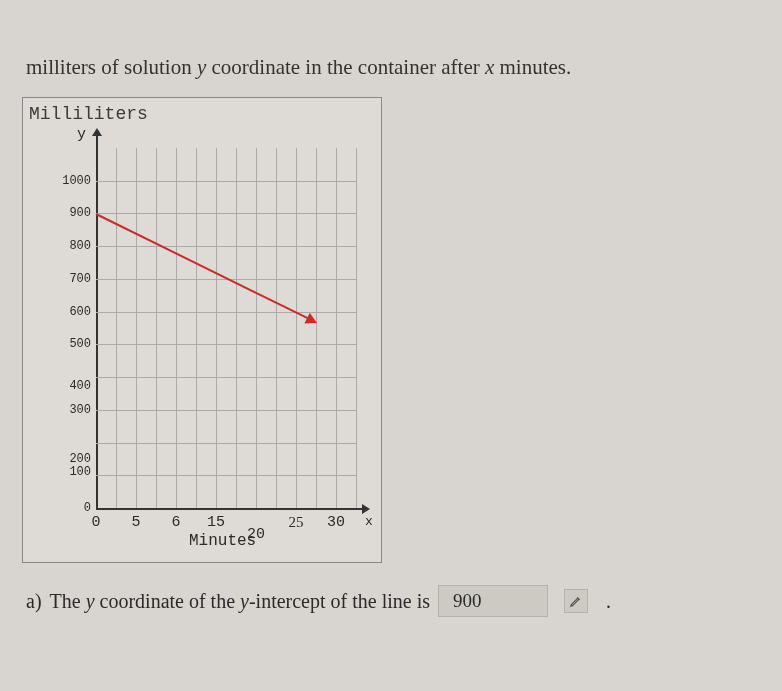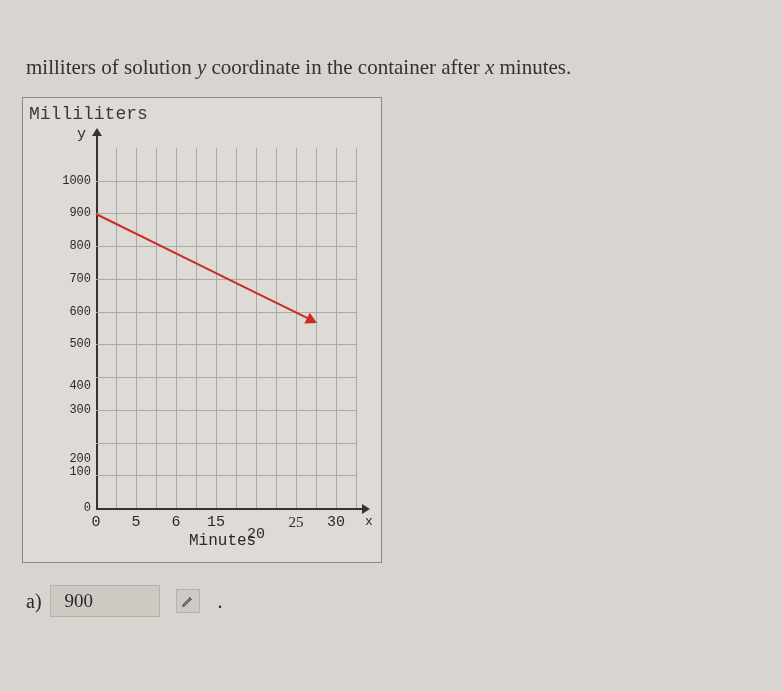--- a/index.html
+++ b/index.html
@@ -226,20 +226,23 @@
         <div class="x-tick" style="left: 307px;">30</div>
       </div>
 
     <div class="x-label">Minutes</div>
     <div class="x-var">x</div>
   </div>
 </div>
 
 <div class="question-row">
   <span>a)</span>
+  <span>
+    <span>The </span><span class="var">y</span><span> coordinate of the </span><span class="var">y</span><span>-intercept of the line is</span>
+  </span>
   <span class="answer-box">900</span>
   <span class="edit-icon">
     <svg viewBox="0 0 24 24" fill="none" stroke="#555" stroke-width="2">
         <path d="M3 21l3-1 11-11-2-2L4 18l-1 3z"></path>
         <path d="M14 6l4 4"></path>
       </svg>
   </span>
   <span class="period">.</span>
 </div>
 

